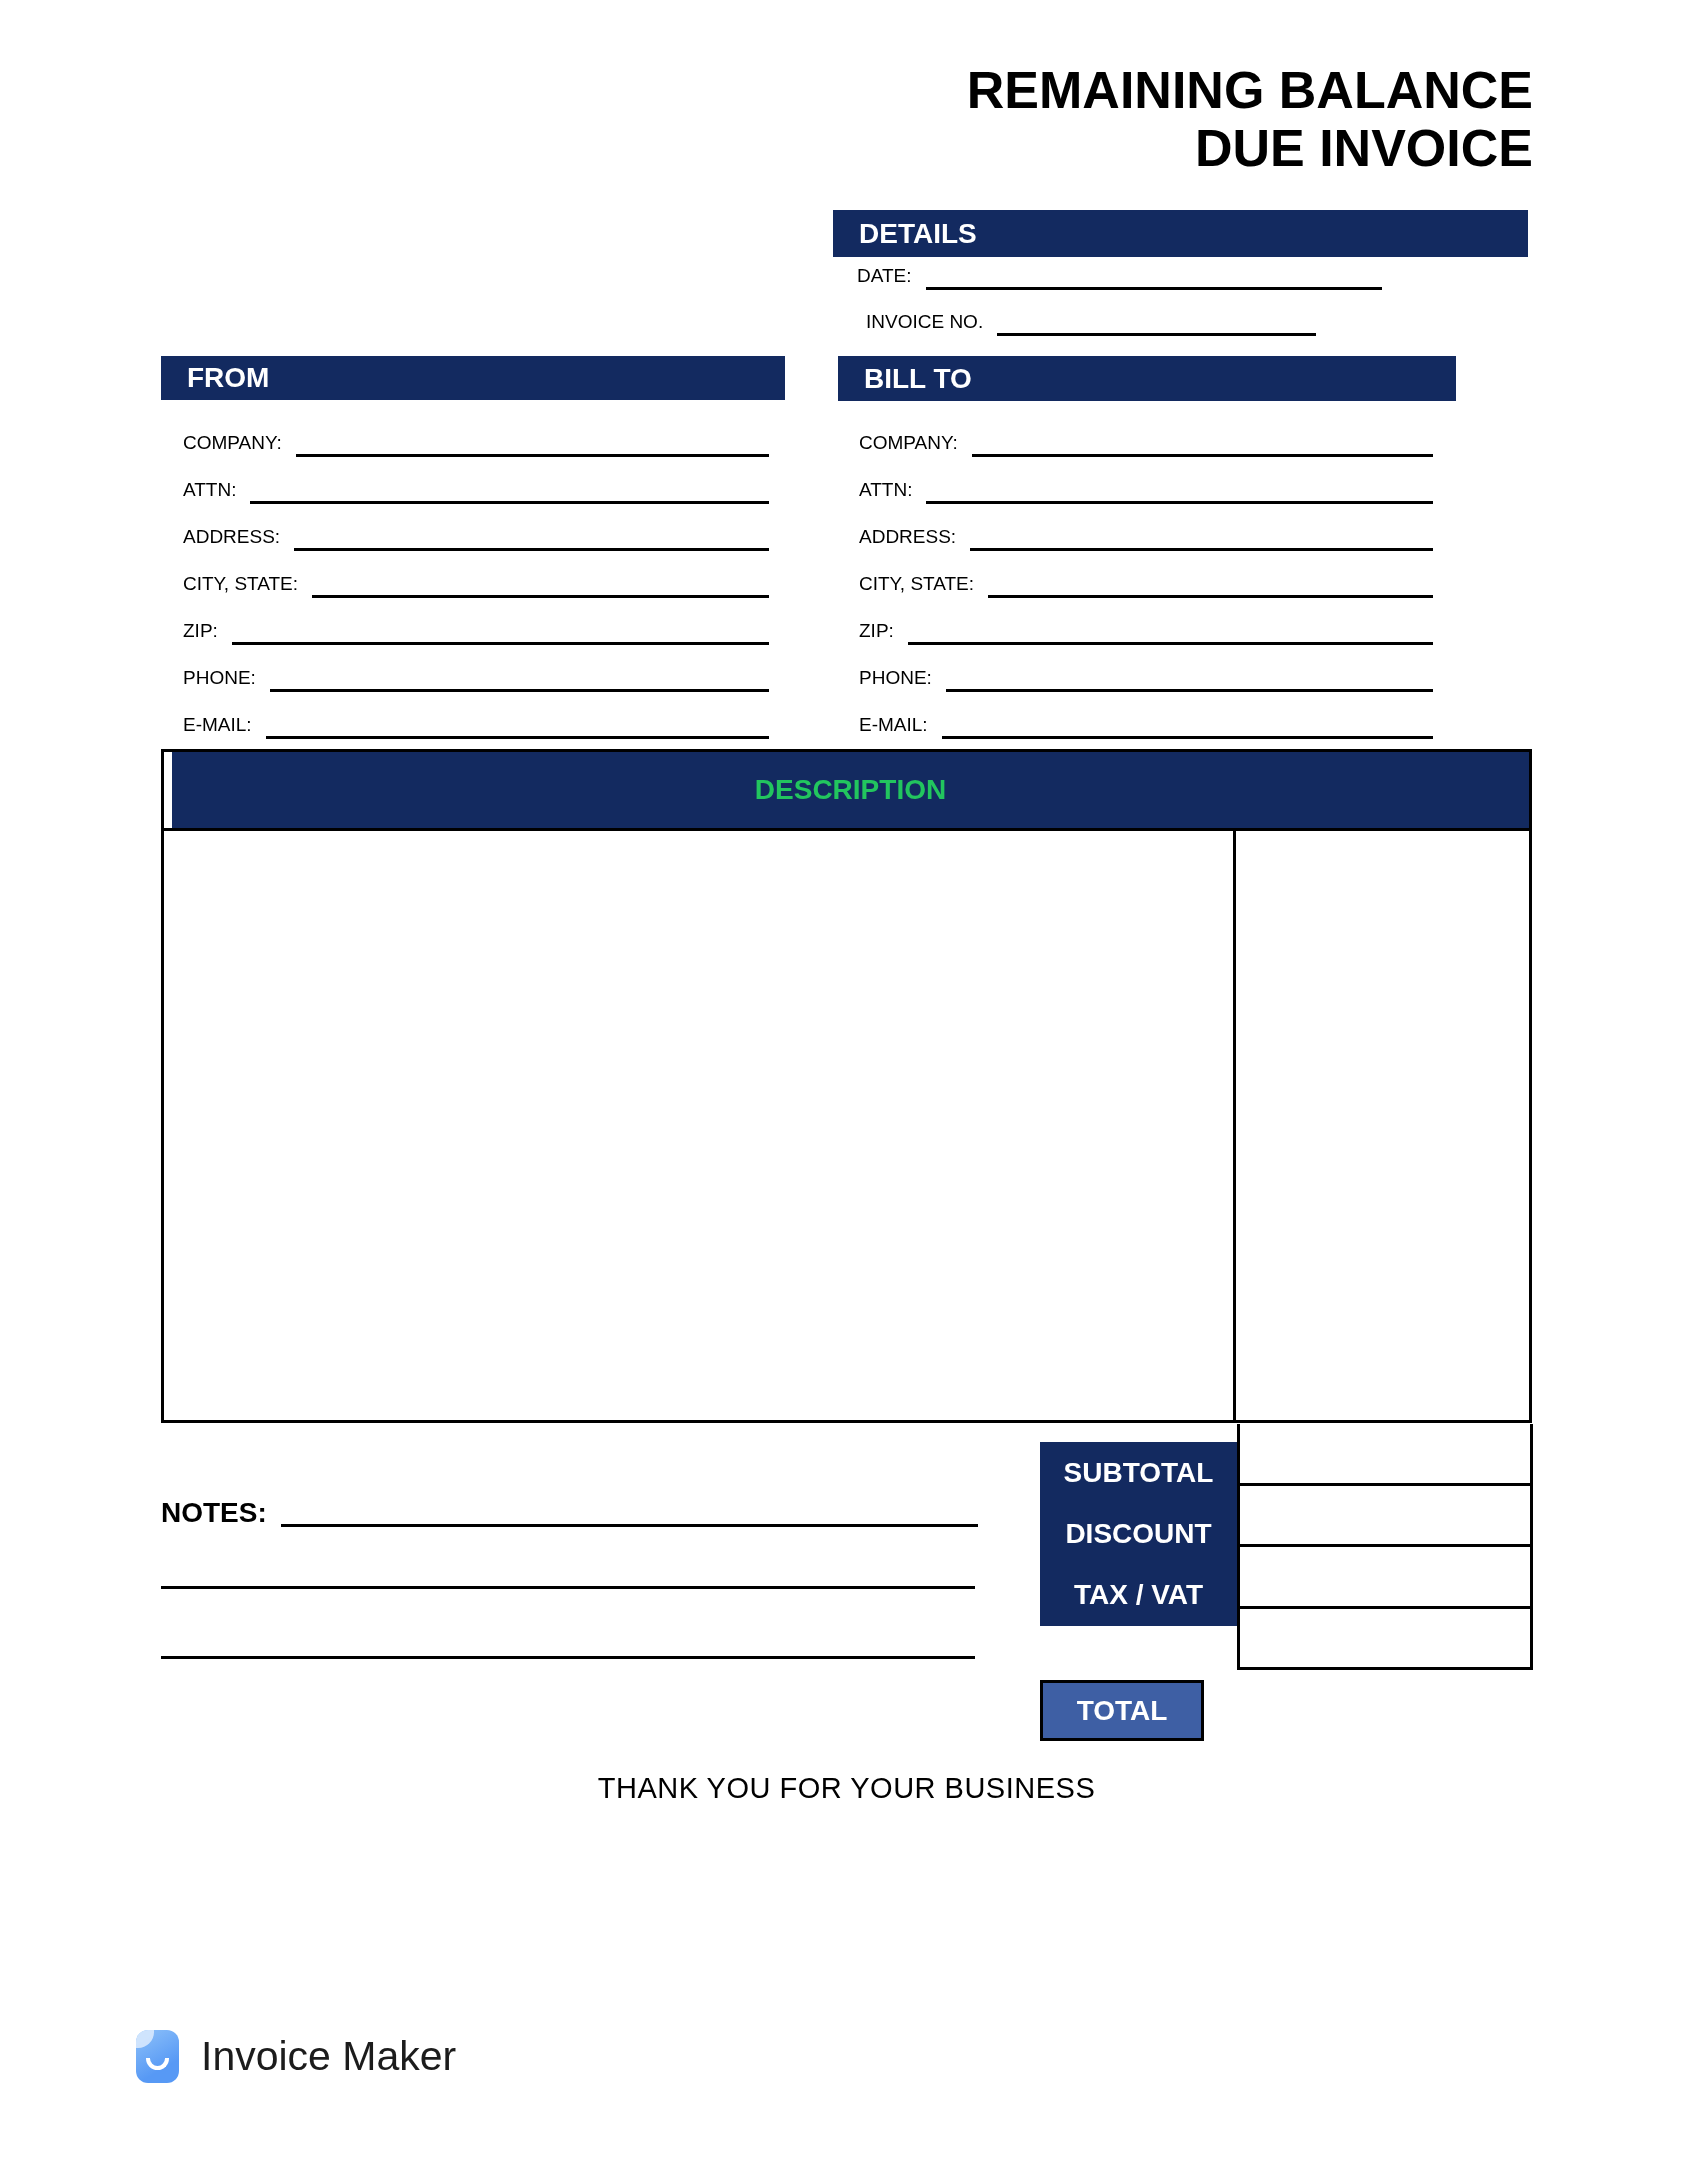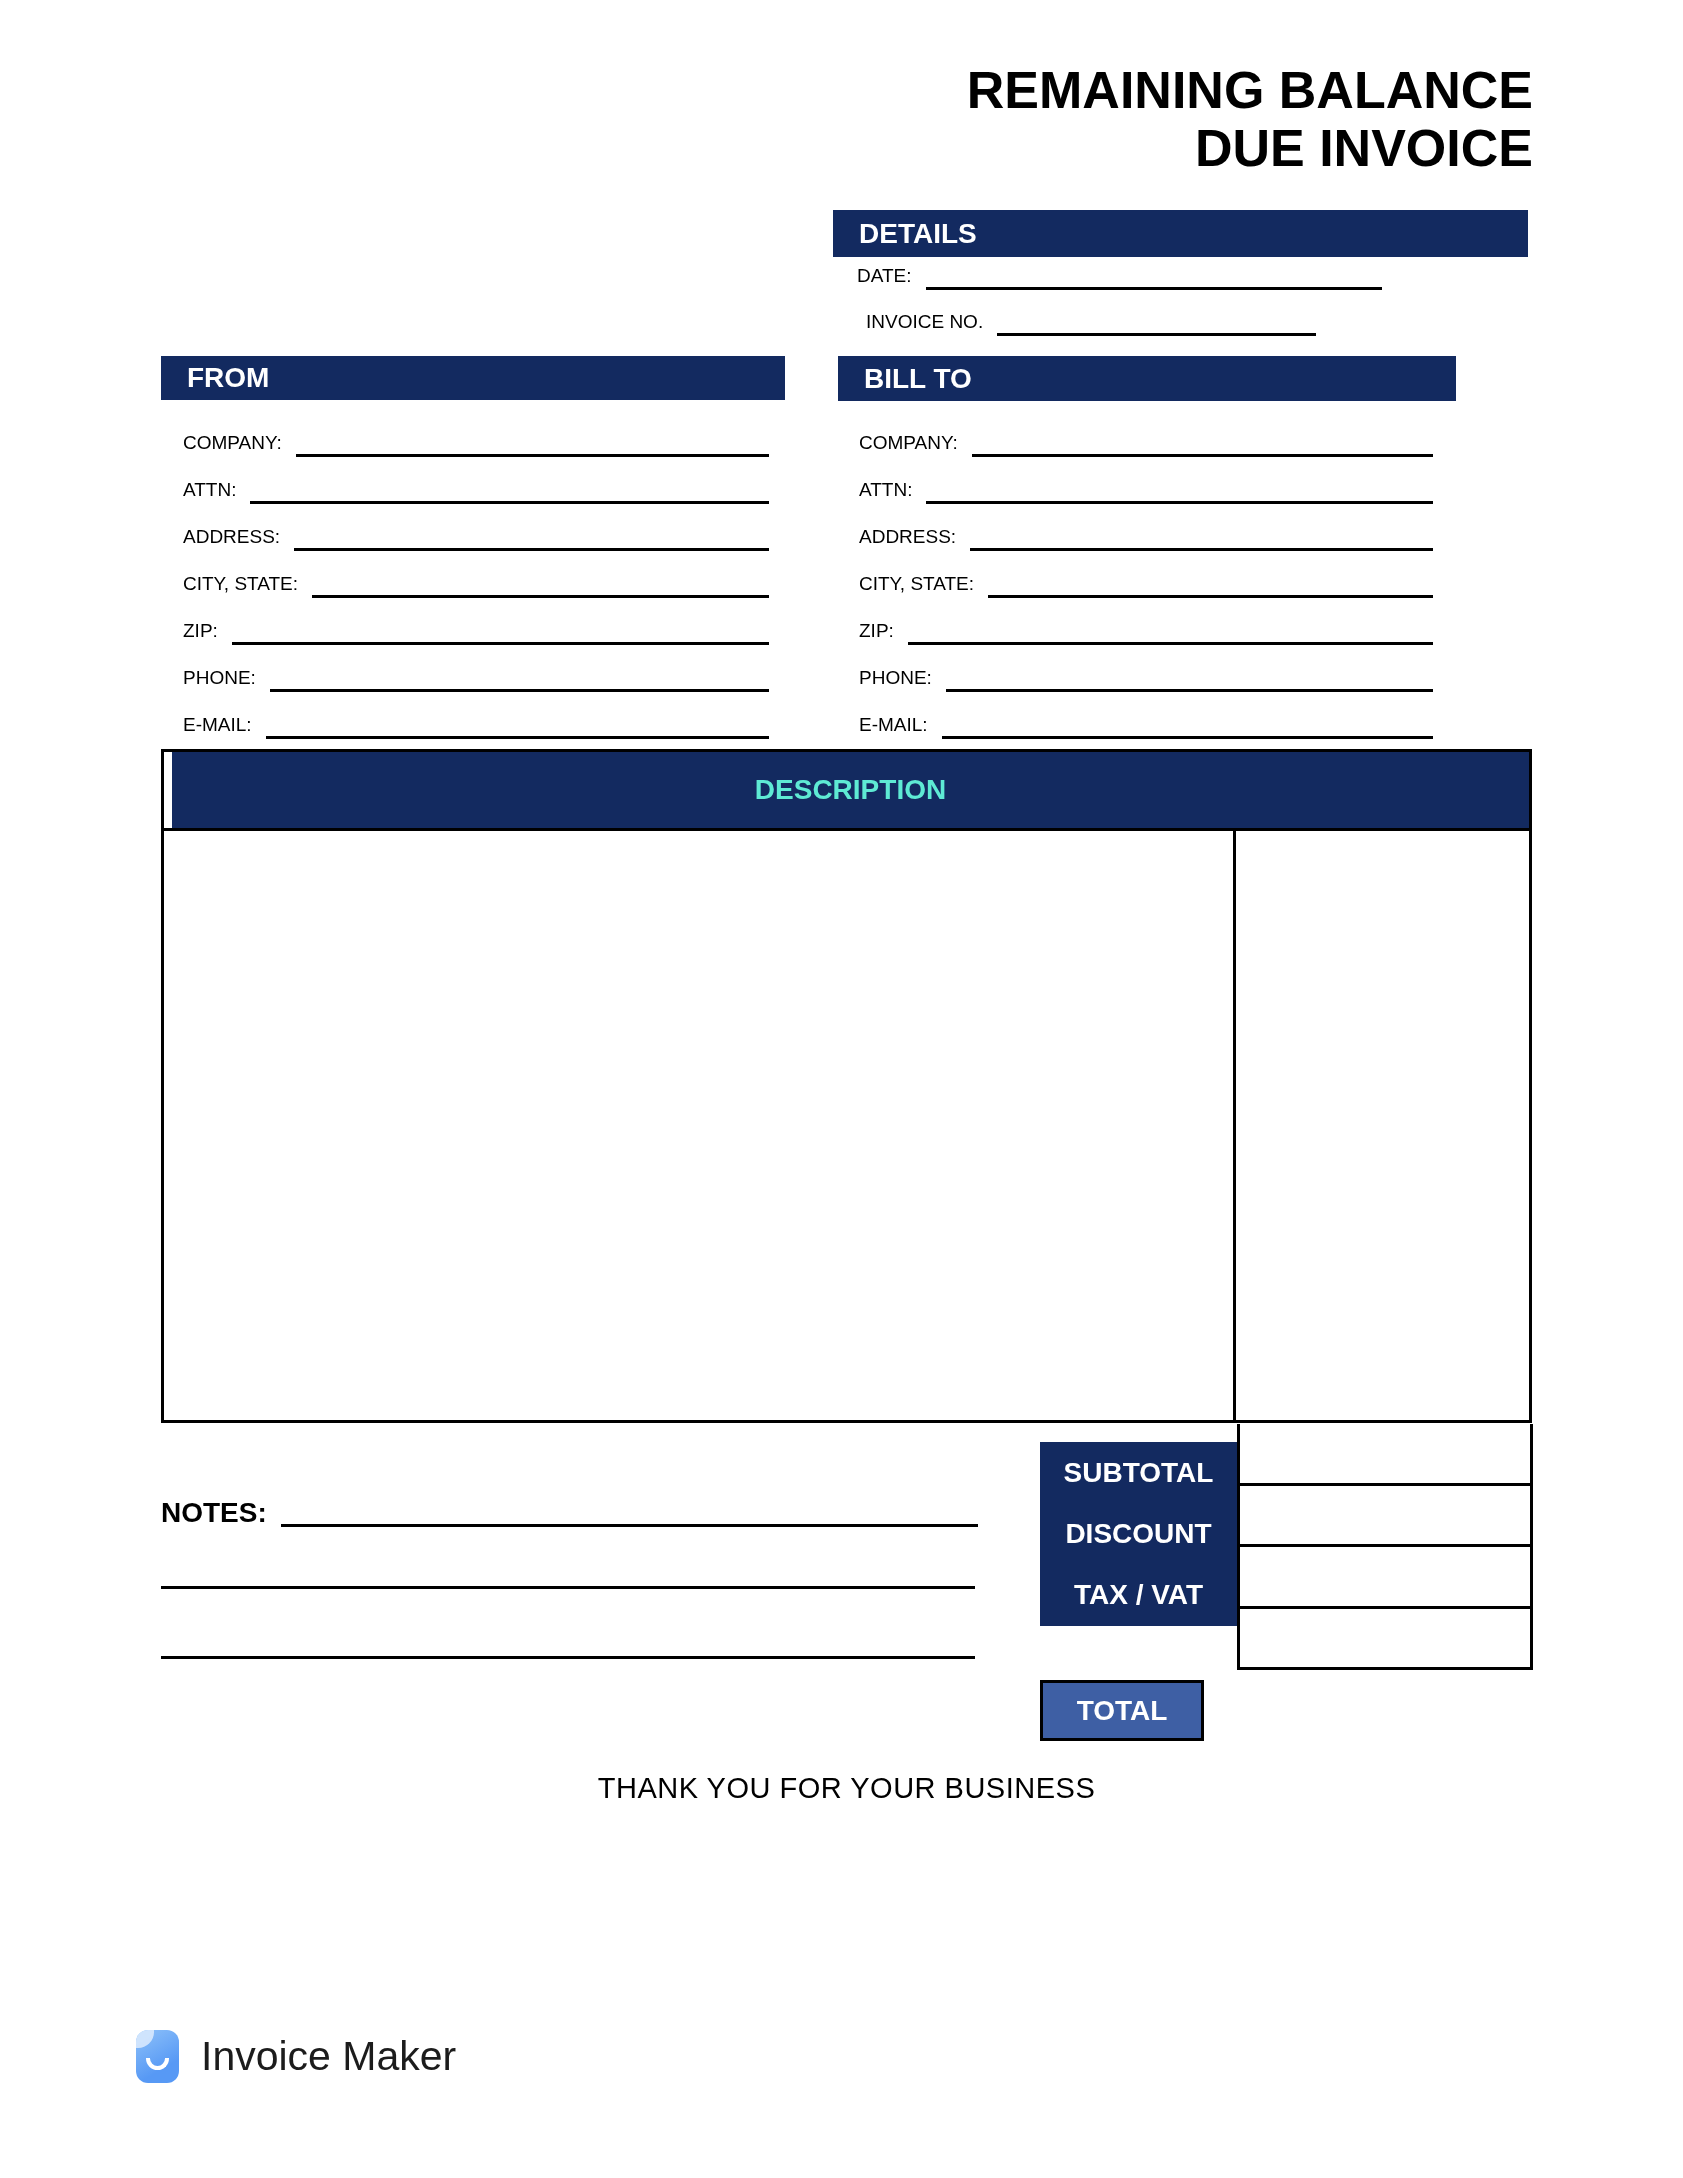--- a/index.html
+++ b/index.html
@@ -30,21 +30,21 @@
   }
   .field-row .lbl{white-space:pre;line-height:34px;}
   .fill-line{
     flex:1;border-bottom:3px solid var(--ink);margin-left:14px;margin-bottom:3px;height:30px;
   }
   .fields-col .field-row{height:47px;}
   .items-table{
     border:3px solid var(--ink);display:flex;flex-direction:column;
   }
   .items-header{
-    height:76px;background:var(--navy);color:#5eead4;font-weight:bold;font-size:28px;
+    height:76px;background:var(--navy);color:#22c55e;font-weight:bold;font-size:28px;
     display:flex;align-items:stretch;margin-left:8px;
   }
   .items-header .hcell{display:flex;align-items:center;justify-content:center;}
   .items-body{
     flex:1;display:flex;border-top:3px solid var(--ink);background:#fff;
   }
   .items-body .desc-cell{flex:1;}
   .amount-col{width:293px;border-left:3px solid var(--ink);}
   .sum-labels{
     background:var(--navy);display:flex;flex-direction:column;margin-top:18px;

